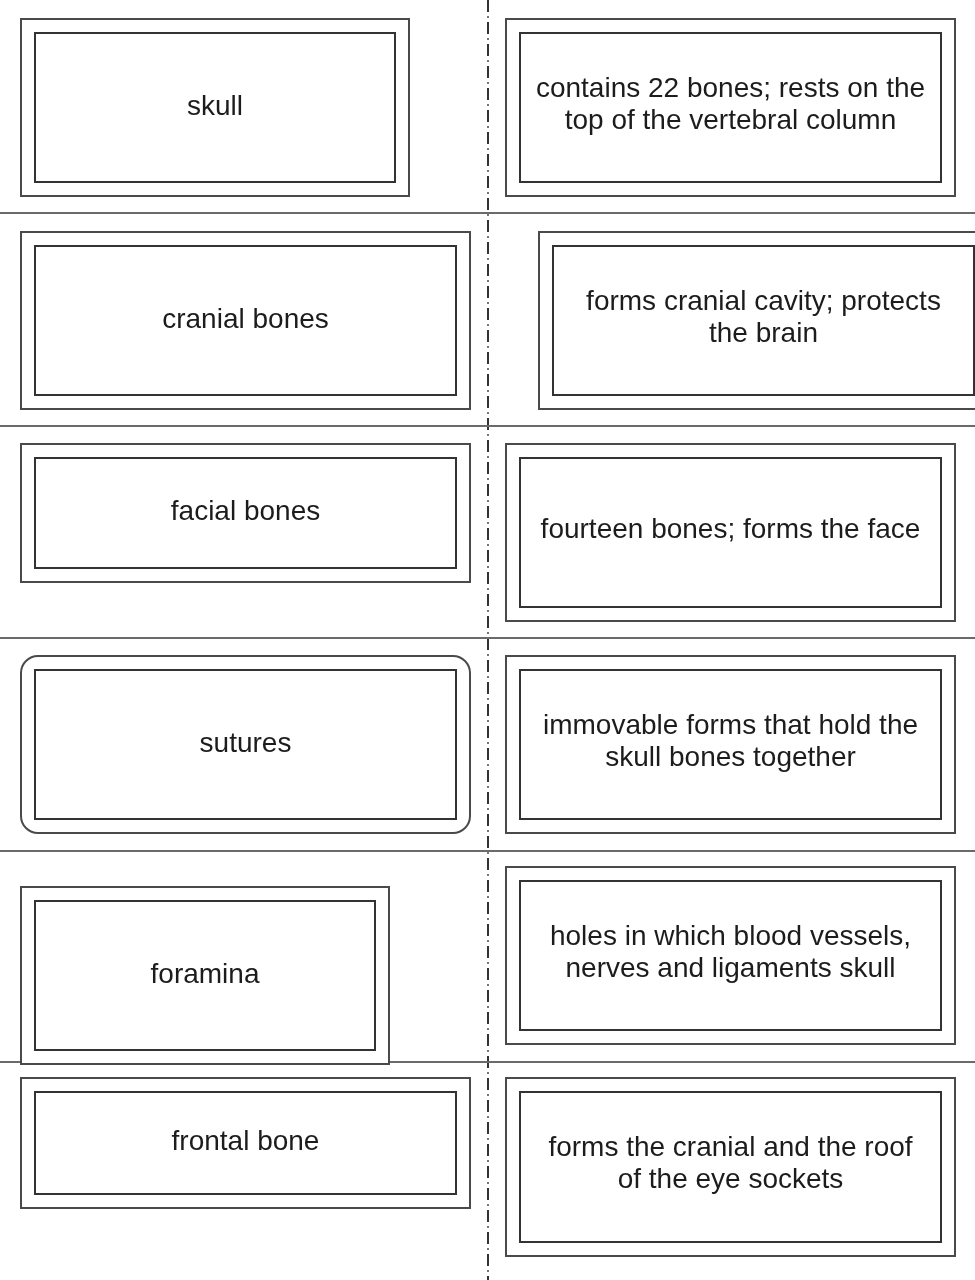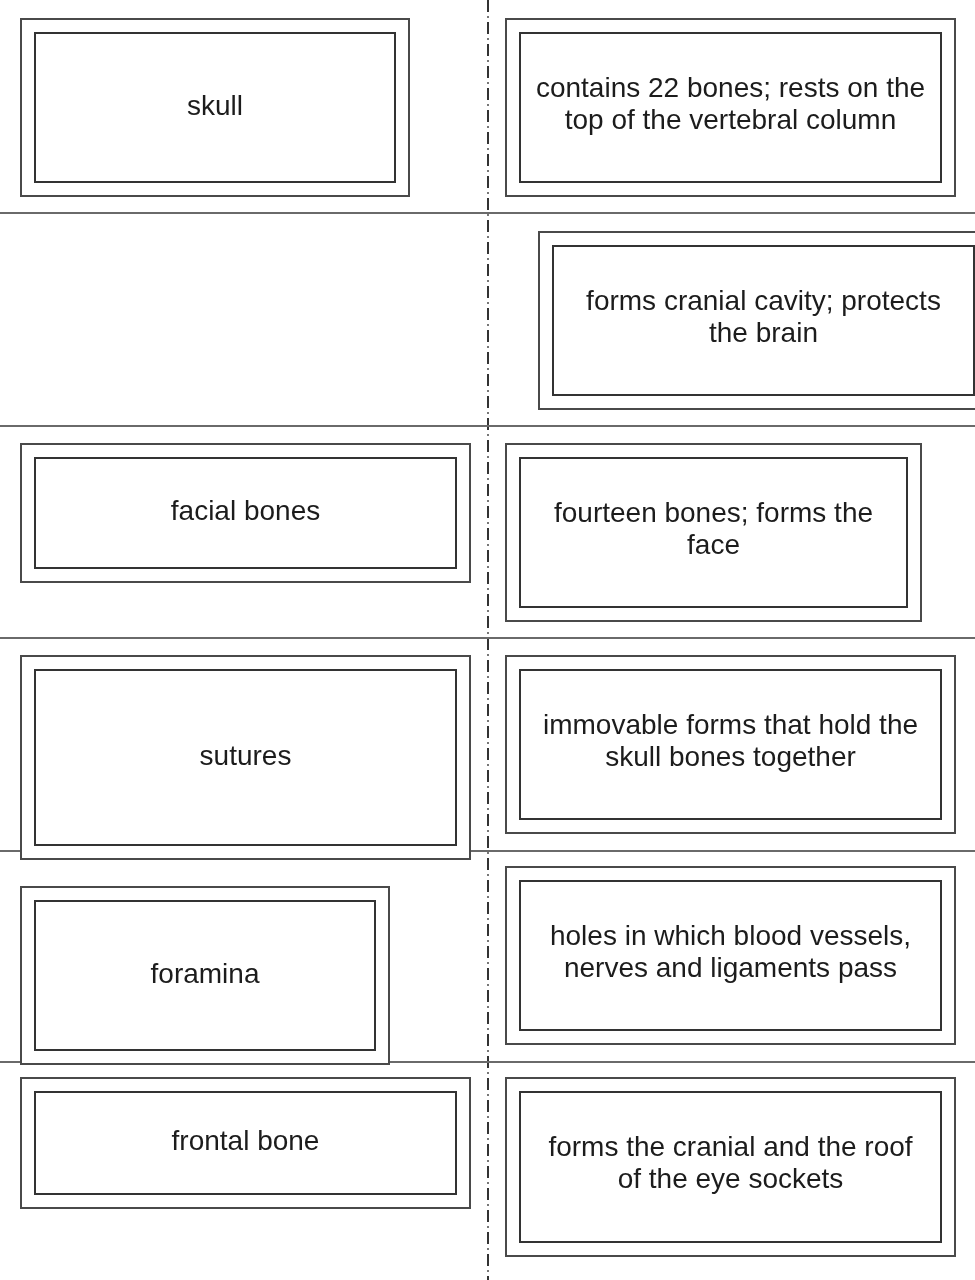--- a/index.html
+++ b/index.html
@@ -85,56 +85,61 @@
     <div class="card-inner">
       <span class="card-text term">skull</span>
     </div>
   </div>
   <div class="card-outer" style="left:505px; top:18px; width:451px; height:179px;">
     <div class="card-inner">
       <span class="card-text def">contains 22 bones; rests on the top of the vertebral column</span>
     </div>
   </div>
 
+  <div class="card-outer" style="left:20px; top:231px; width:451px; height:179px;">
+    <div class="card-inner">
+      <span class="card-text term">cranial bones</span>
+    </div>
+  </div>
   <div class="card-outer" style="left:505px; top:231px; width:451px; height:179px;margin-left:33px;">
     <div class="card-inner">
       <span class="card-text def">forms cranial cavity; protects the brain</span>
     </div>
   </div>
 
   <div class="card-outer" style="left:20px; top:443px; width:451px; height:140px;">
     <div class="card-inner">
       <span class="card-text term">facial bones</span>
     </div>
   </div>
-  <div class="card-outer" style="left:505px; top:443px; width:417px; height:179px;">
+  <div class="card-outer" style="left:505px; top:443px; width:451px; height:179px;">
     <div class="card-inner">
       <span class="card-text def">fourteen bones; forms the face</span>
     </div>
   </div>
 
-  <div class="card-outer" style="left:20px; top:655px; width:451px; height:205px;">
+  <div class="card-outer" style="left:20px; top:655px; width:451px; height:179px;border-radius:18px;">
     <div class="card-inner">
       <span class="card-text term">sutures</span>
     </div>
   </div>
   <div class="card-outer" style="left:505px; top:655px; width:451px; height:179px;">
     <div class="card-inner">
       <span class="card-text def">immovable forms that hold the skull bones together</span>
     </div>
   </div>
 
   <div class="card-outer" style="left:20px; top:866px; width:370px; height:179px;margin-top:20px;">
     <div class="card-inner">
       <span class="card-text term">foramina</span>
     </div>
   </div>
   <div class="card-outer" style="left:505px; top:866px; width:451px; height:179px;">
     <div class="card-inner">
-      <span class="card-text def">holes in which blood vessels, nerves and ligaments pass</span>
+      <span class="card-text def">holes in which blood vessels, nerves and ligaments skull</span>
     </div>
   </div>
 
   <div class="card-outer" style="left:20px; top:1077px; width:451px; height:132px;">
     <div class="card-inner">
       <span class="card-text term">frontal bone</span>
     </div>
   </div>
   <div class="card-outer" style="left:505px; top:1077px; width:451px; height:180px;">
     <div class="card-inner">

